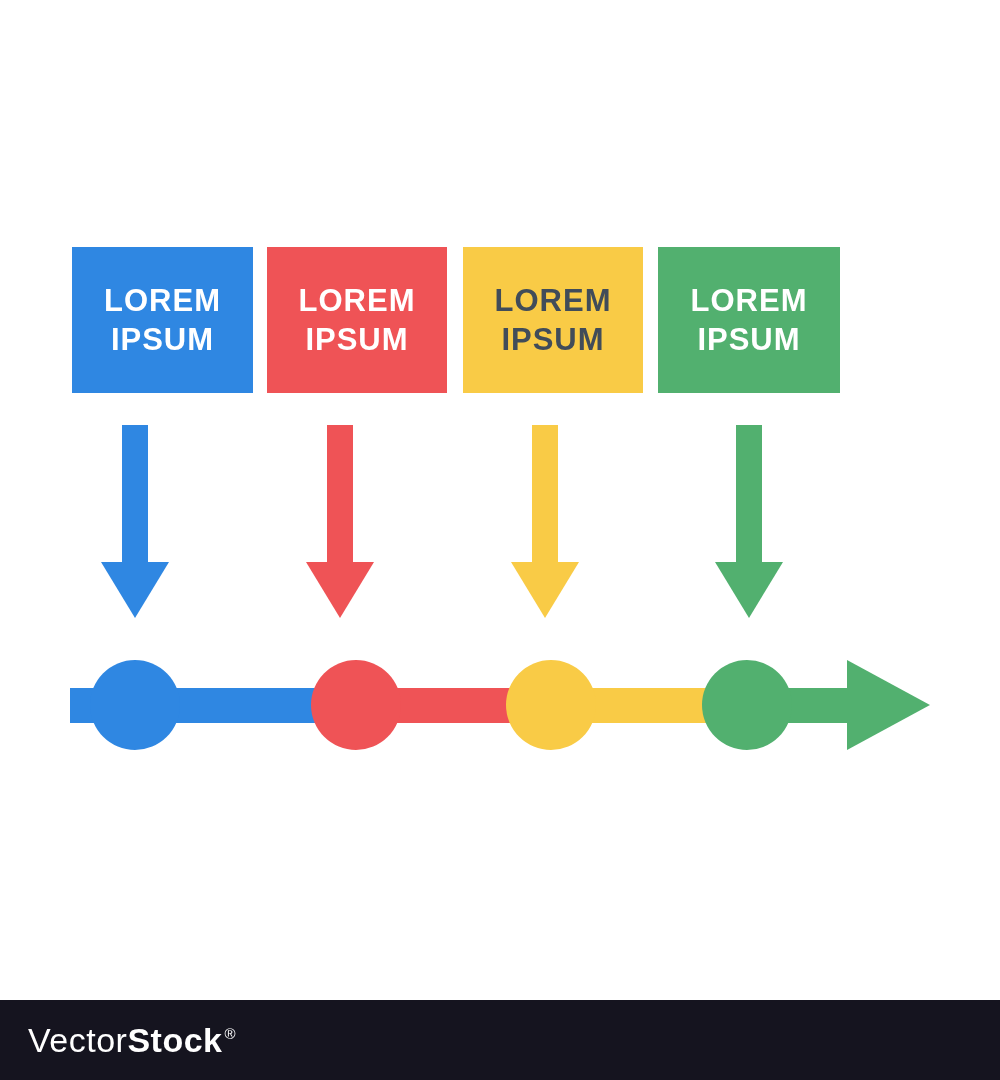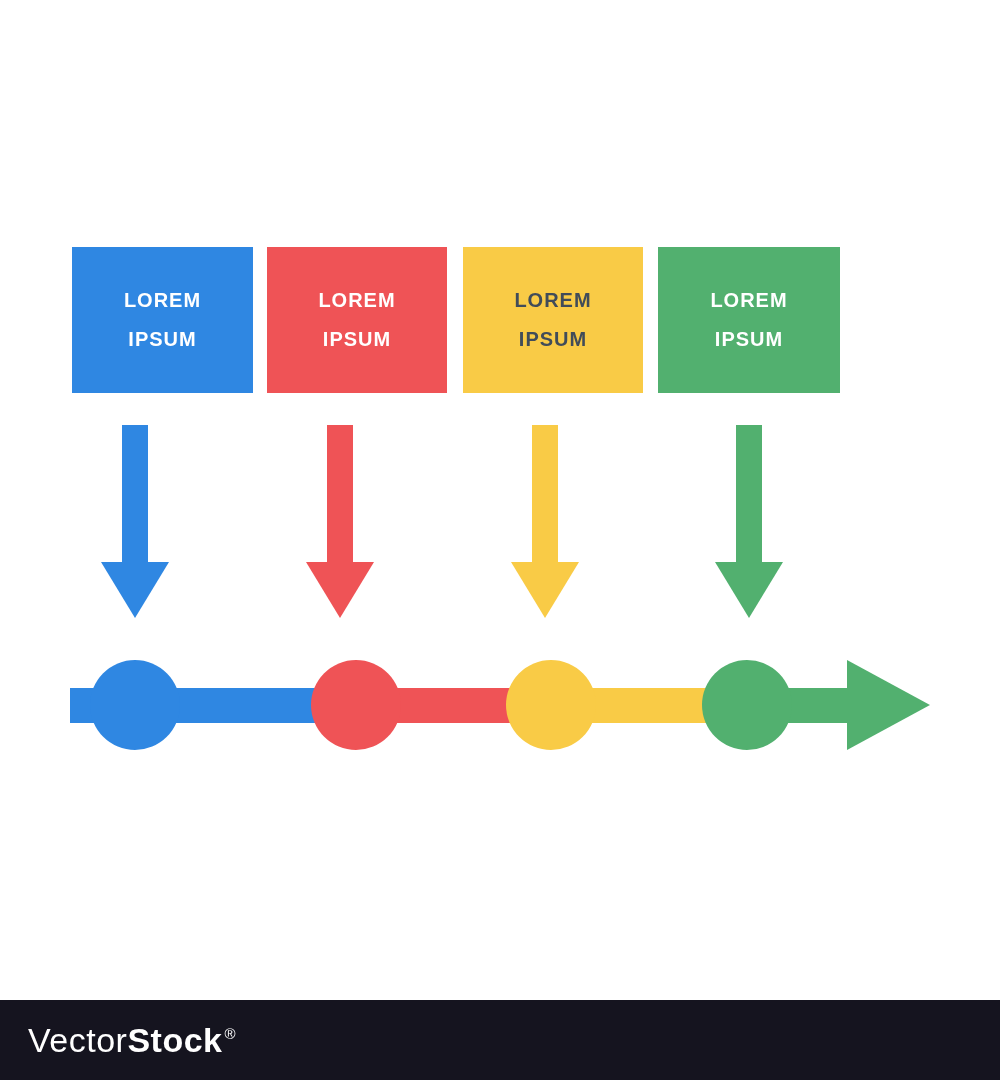--- a/index.html
+++ b/index.html
@@ -6,21 +6,21 @@
   #stage{
     position:relative;width:1000px;height:1080px;overflow:hidden;
     background:#ffffff;font-family:"Liberation Sans", sans-serif;
   }
   
   .step-box{
     position:absolute;top:247px;height:146px;
     display:flex;flex-direction:column;align-items:center;justify-content:center;
   }
   .step-line{
-    font-size:20px;font-weight:bold;line-height:39px;letter-spacing:1px;text-align:center;
+    font-size:31px;font-weight:bold;line-height:39px;letter-spacing:1px;text-align:center;
   }
   .box-1{left:72px;width:181px;}
   .box-2{left:267px;width:180px;}
   .box-3{left:463px;width:180px;}
   .box-4{left:658px;width:182px;}
   
   .v-arrow{
     position:absolute;top:425px;width:68px;height:193px;
     display:flex;flex-direction:column;align-items:center;
   }

